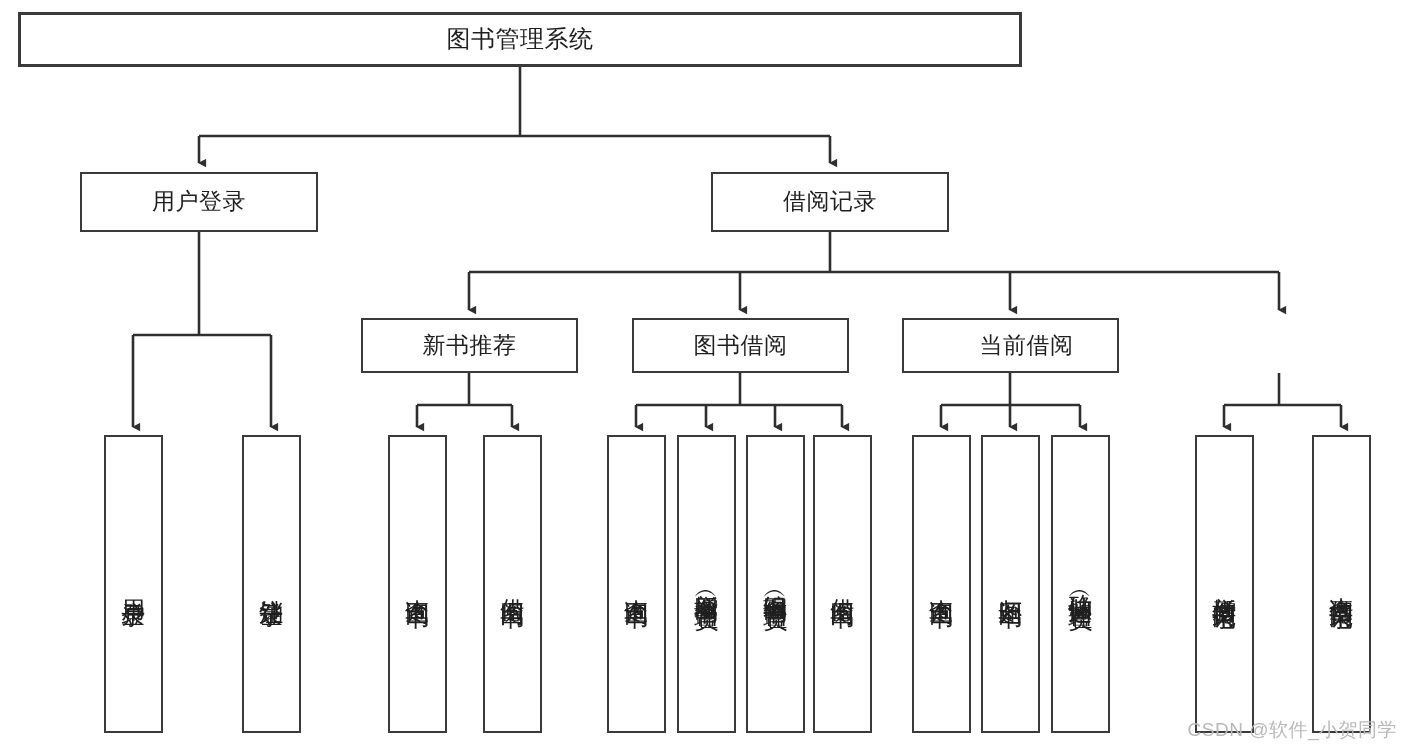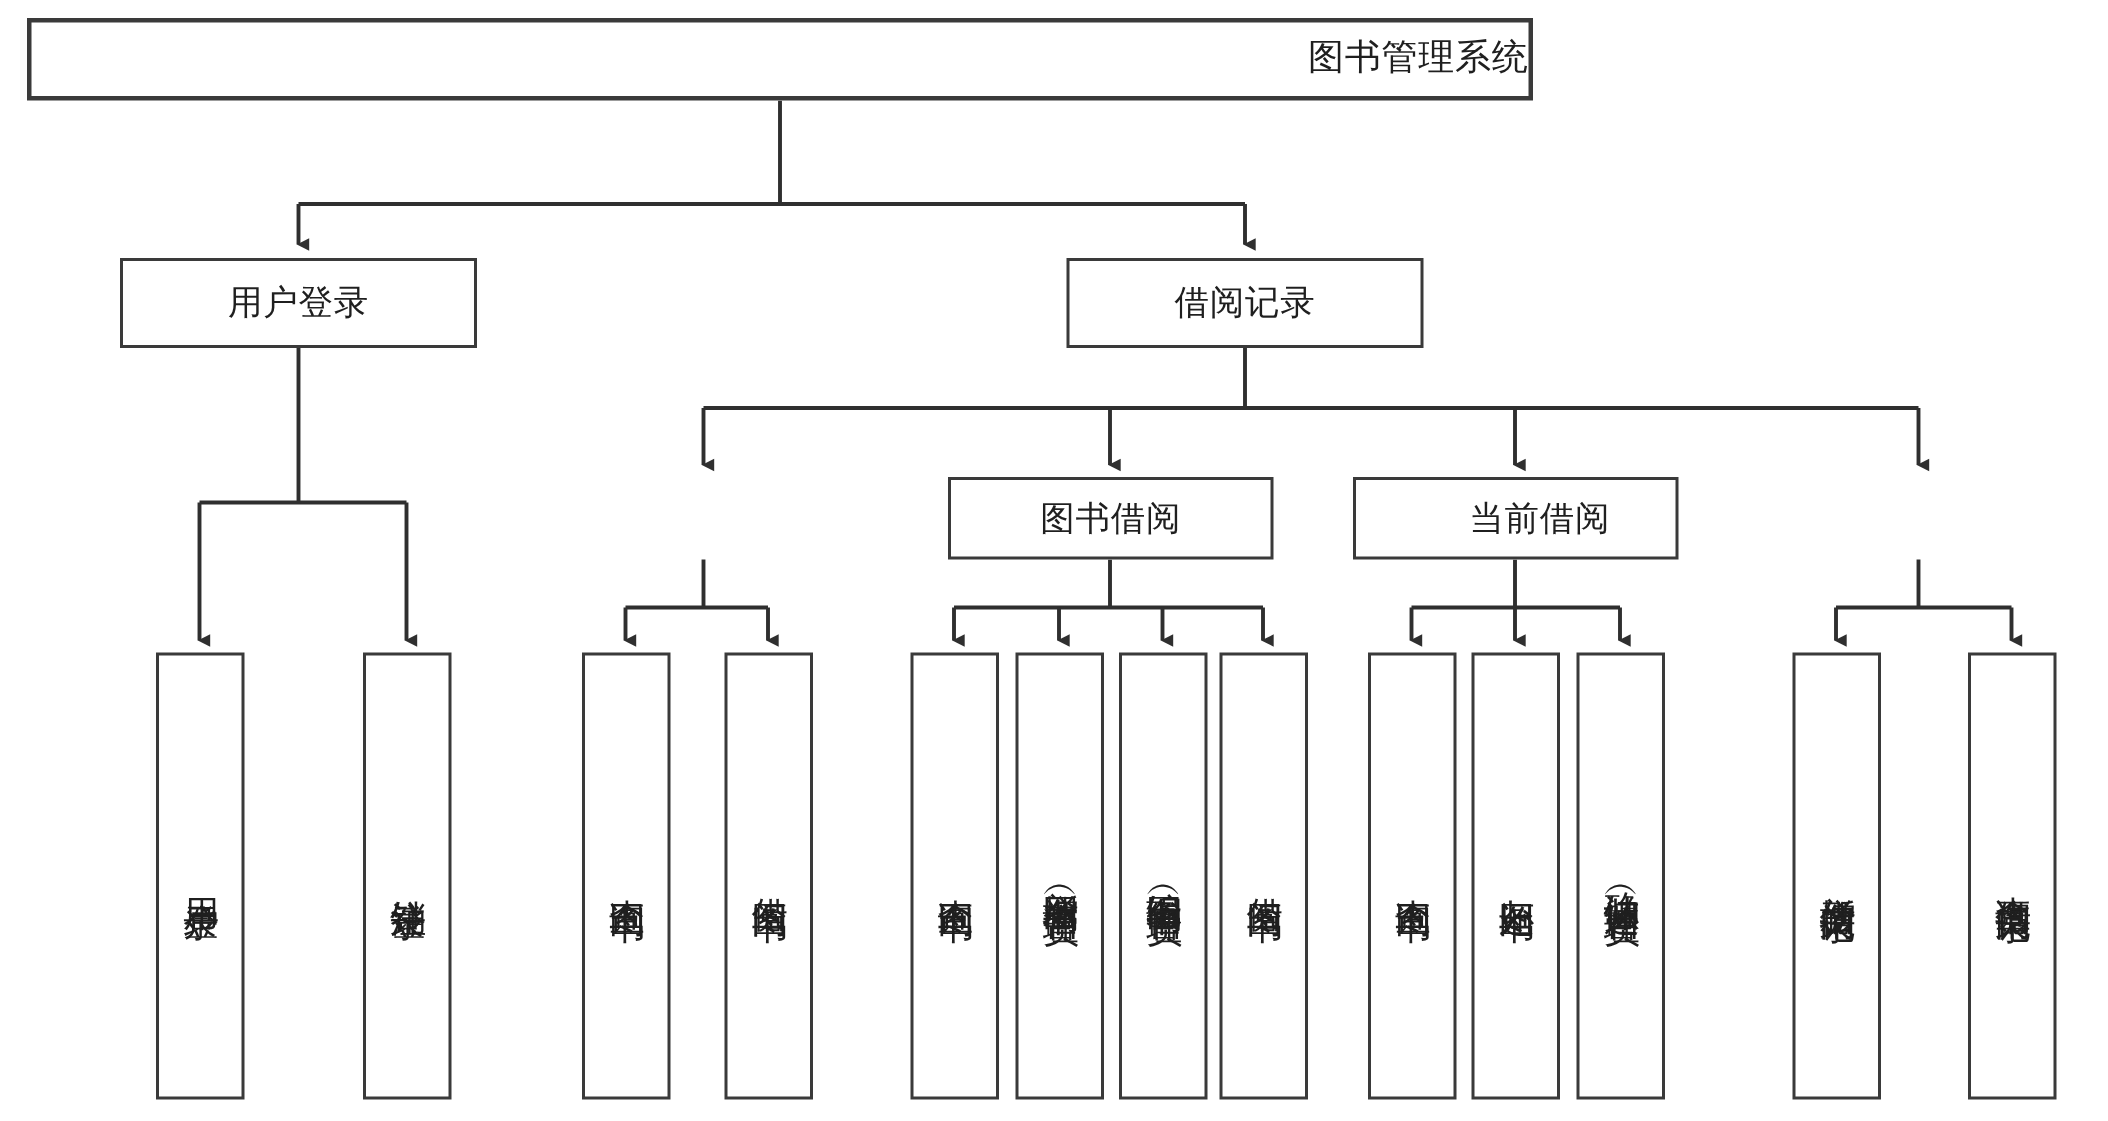--- a/index.html
+++ b/index.html
@@ -120,31 +120,34 @@
       <path d="M1010,405 L1010,427" marker-end="url(#arrow)"></path>
       <path d="M1080,405 L1080,427" marker-end="url(#arrow)"></path>
 
       <path d="M1279,373 L1279,405"></path>
       <path d="M1224,405 L1341,405"></path>
       <path d="M1224,405 L1224,427" marker-end="url(#arrow)"></path>
       <path d="M1341,405 L1341,427" marker-end="url(#arrow)"></path>
     </g>
   </svg>
 
-  <div class="node lvl0" style="left:18px; top:12px; width:1004px; height:55px;justify-content:flex-end;">
+  <div class="node lvl0" style="left:18px; top:12px; width:1004px; height:55px;">
     <span class="node-label">图书管理系统</span>
   </div>
 
   <div class="node lvl1" style="left:80px; top:172px; width:238px; height:60px;">
     <span class="node-label">用户登录</span>
   </div>
   <div class="node lvl1" style="left:711px; top:172px; width:238px; height:60px;">
     <span class="node-label">借阅记录</span>
   </div>
 
+  <div class="node lvl2" style="left:361px; top:318px; width:217px; height:55px;">
+    <span class="node-label">新书推荐</span>
+  </div>
   <div class="node lvl2" style="left:632px; top:318px; width:217px; height:55px;">
     <span class="node-label">图书借阅</span>
   </div>
   <div class="node lvl2" style="left:902px; top:318px; width:217px; height:55px;padding-left:32px;">
     <span class="node-label">当前借阅</span>
   </div>
 
   <div class="node leaf" style="left:104px; top:435px; width:59px; height:298px;">
     <span class="node-label">用户登录</span>
   </div>
@@ -182,13 +185,14 @@
     <span class="node-label">确认归还（管理员）</span>
   </div>
 
   <div class="node leaf" style="left:1195px; top:435px; width:59px; height:298px;">
     <span class="node-label">新增借阅记录</span>
   </div>
   <div class="node leaf" style="left:1312px; top:435px; width:59px; height:298px;">
     <span class="node-label">查询借阅记录</span>
   </div>
 
+  <div class="watermark">CSDN @软件_小贺同学</div>
 </div>
 
 </body></html>

